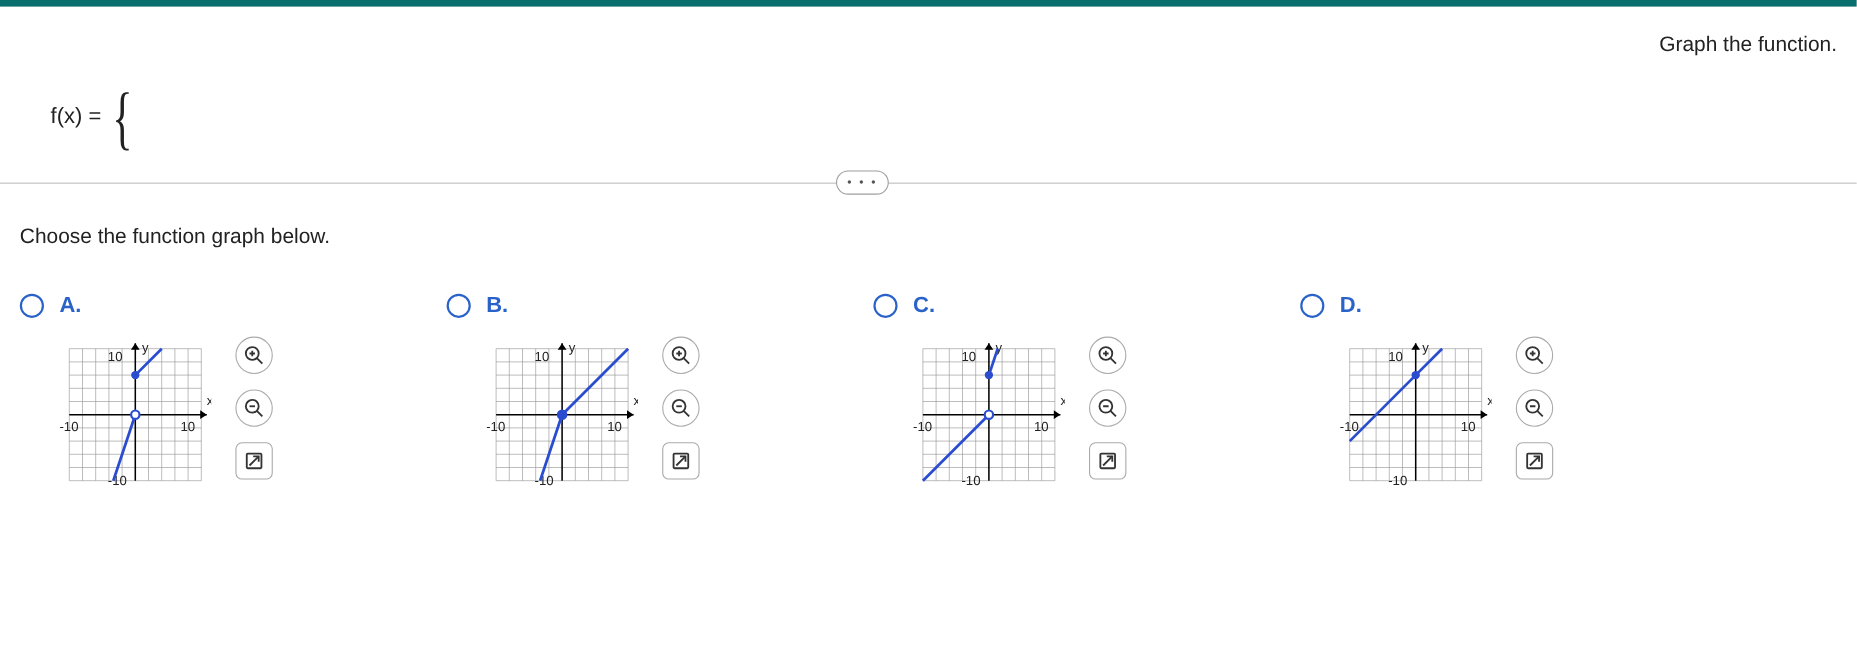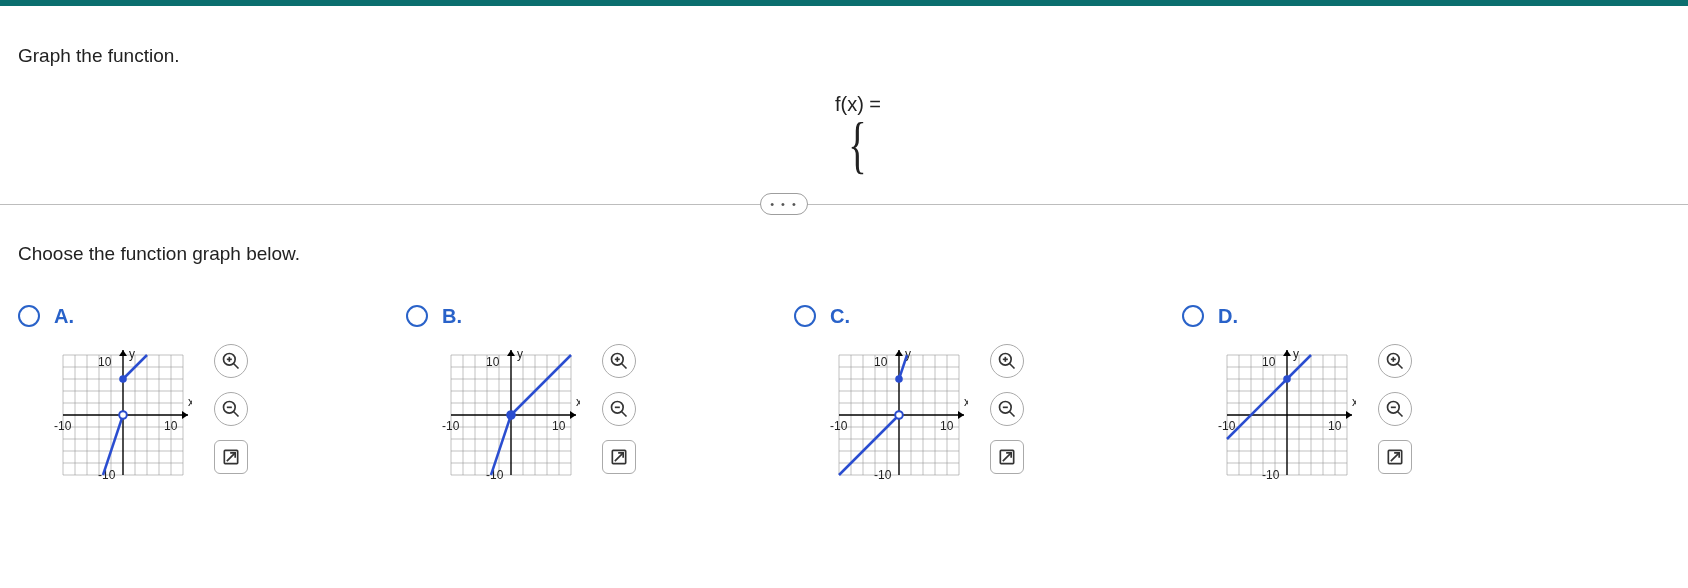--- a/index.html
+++ b/index.html
@@ -9,30 +9,30 @@
     font-size: 19px;
     color: #222;
     background: #fff;
     width: 1688px;
   }
   .top-bar {
     height: 6px;
     background: #0b6e6e;
   }
   .question-area {
-    padding: 39px 18px 30px 18px;
+    padding: 24px 18px 30px 18px;
+    text-align: right;
   }
   .prompt {
     margin-bottom: 26px;
   }
   .equation {
     display: flex;
     align-items: center;
     margin-left: 28px;
-    flex-direction: column;
   }
   .fx {
     font-size: 20px;
   }
   .brace {
     font-size: 64px;
     line-height: 0.9;
     margin: 0 6px 0 4px;
     font-family: "Times New Roman", serif;
     transform: scaleX(0.6);

